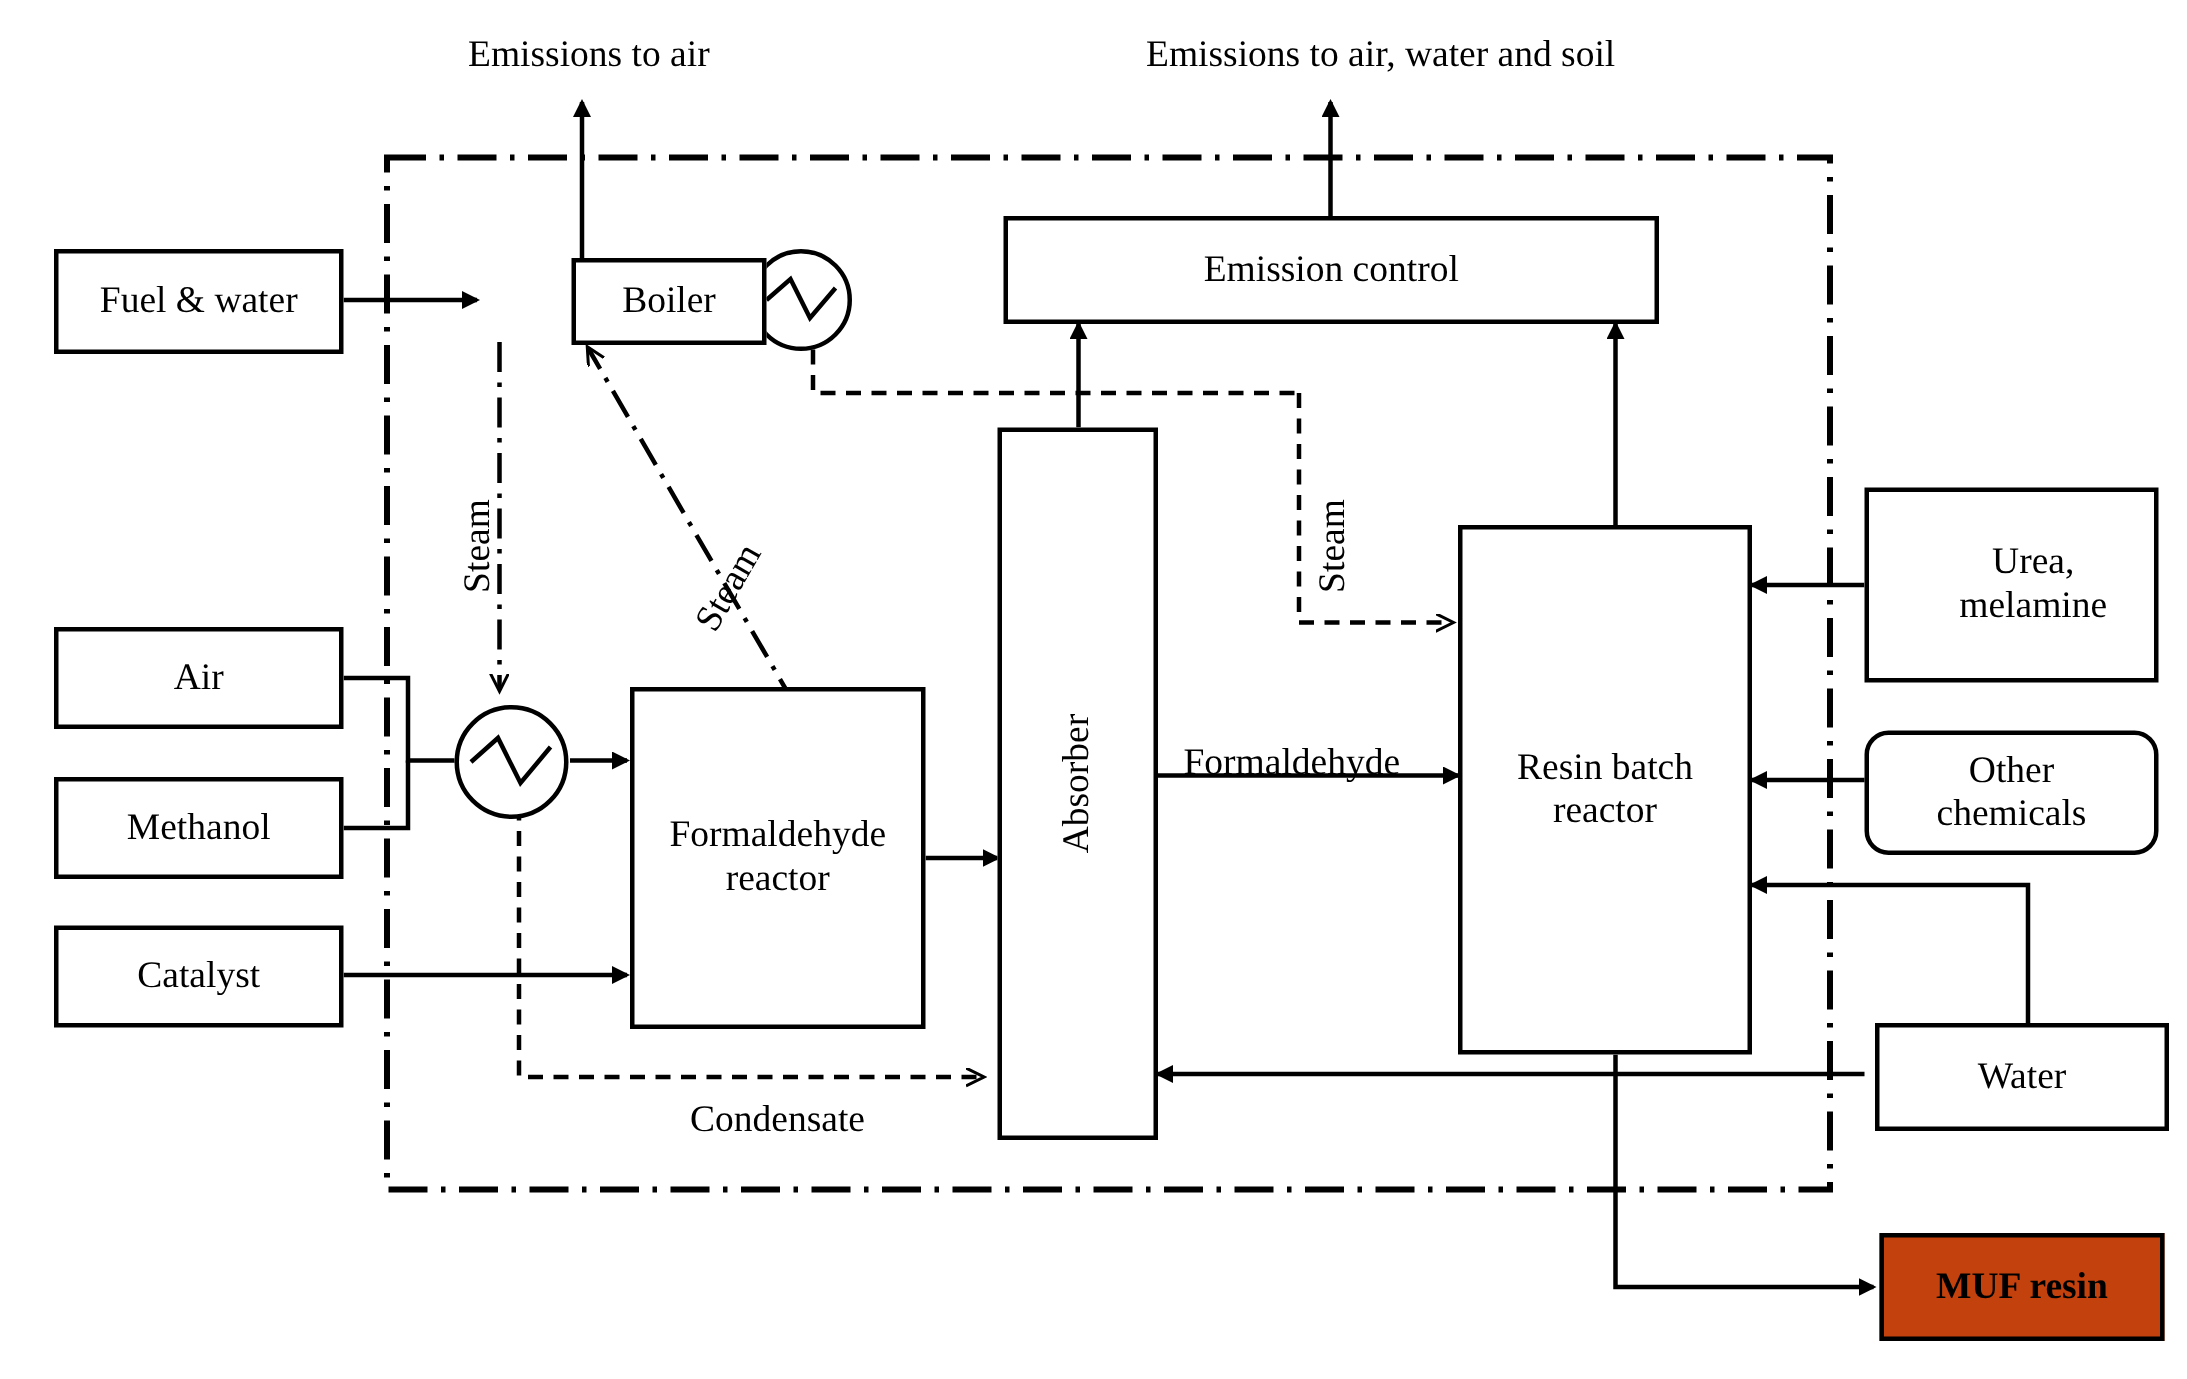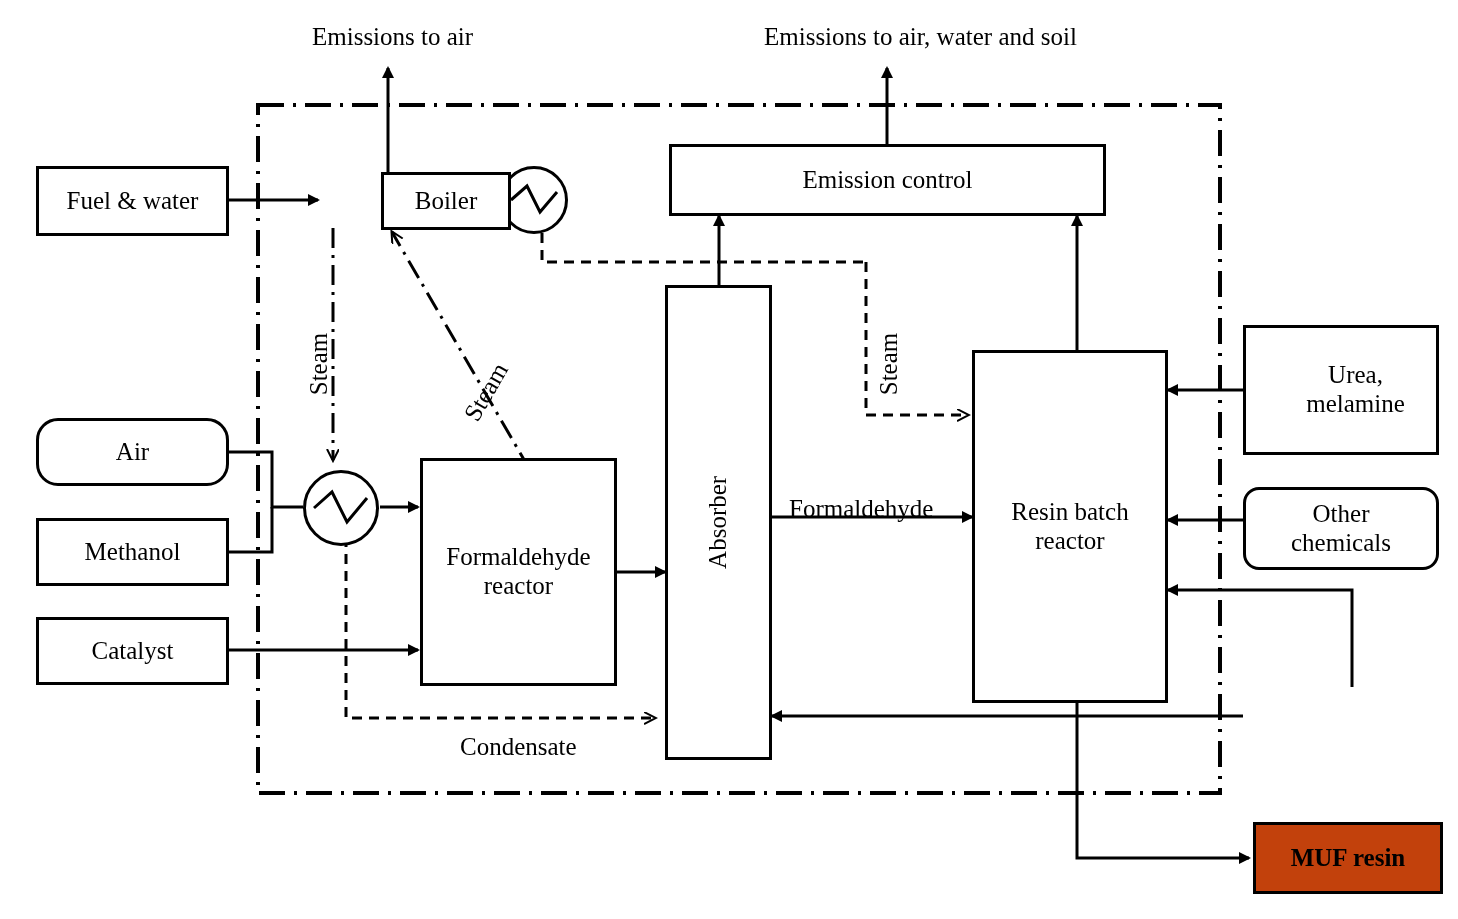--- a/index.html
+++ b/index.html
@@ -86,38 +86,39 @@
 
   <div class="circle" style="left:303px;top:470px;width:76px;height:76px;"></div>
   <svg class="overlay">
     <polyline points="314,508 332,492 347,522 367,498" fill="none" stroke="#000" stroke-width="3"></polyline>
   </svg>
 
   <div class="box" style="left:36px;top:166px;width:193px;height:70px;">Fuel &amp; water</div>
   <div class="box" style="left:333px;top:172px;width:130px;height:58px;margin-left:48px;">Boiler</div>
   <div class="box" style="left:669px;top:144px;width:437px;height:72px;text-align:center;">Emission control</div>
 
-  <div class="box" style="left:36px;top:418px;width:193px;height:68px;border-radius:22px;">Air</div>
+  <div class="box" style="left:36px;top:418px;width:193px;height:68px;">Air</div>
   <div class="box" style="left:36px;top:518px;width:193px;height:68px;">Methanol</div>
   <div class="box" style="left:36px;top:617px;width:193px;height:68px;">Catalyst</div>
 
   <div class="box" style="left:420px;top:458px;width:197px;height:228px;white-space:pre-line;">Formaldehyde
 reactor</div>
 
   <div class="box" style="left:665px;top:285px;width:107px;height:475px;">
     <span class="vert" style="transform:rotate(-90deg);">Absorber</span>
   </div>
 
   <div class="box" style="left:972px;top:350px;width:196px;height:353px;white-space:pre-line;">Resin batch
 reactor</div>
 
   <div class="box" style="left:1243px;top:325px;width:196px;height:130px;white-space:pre-line;padding-left:29px;">Urea,
 melamine</div>
   <div class="box" style="left:1243px;top:487px;width:196px;height:83px;white-space:pre-line;border-radius:16px;">Other
 chemicals</div>
+  <div class="box" style="left:1250px;top:682px;width:196px;height:72px;">Water</div>
   <div class="box muf" style="left:1253px;top:822px;width:190px;height:72px;">MUF resin</div>
 
   <div class="vert" style="left:288px;top:350px;transform:rotate(-90deg);">Steam</div>
   <div class="vert" style="left:455px;top:378px;transform:rotate(-60deg);">Steam</div>
   <div class="vert" style="left:858px;top:350px;transform:rotate(-90deg);">Steam</div>
   <div class="lbl" style="left:460px;top:733px;text-align:right;">Condensate</div>
   <div class="lbl" style="left:789px;top:495px;">Formaldehyde</div>
 
 </div>
 

